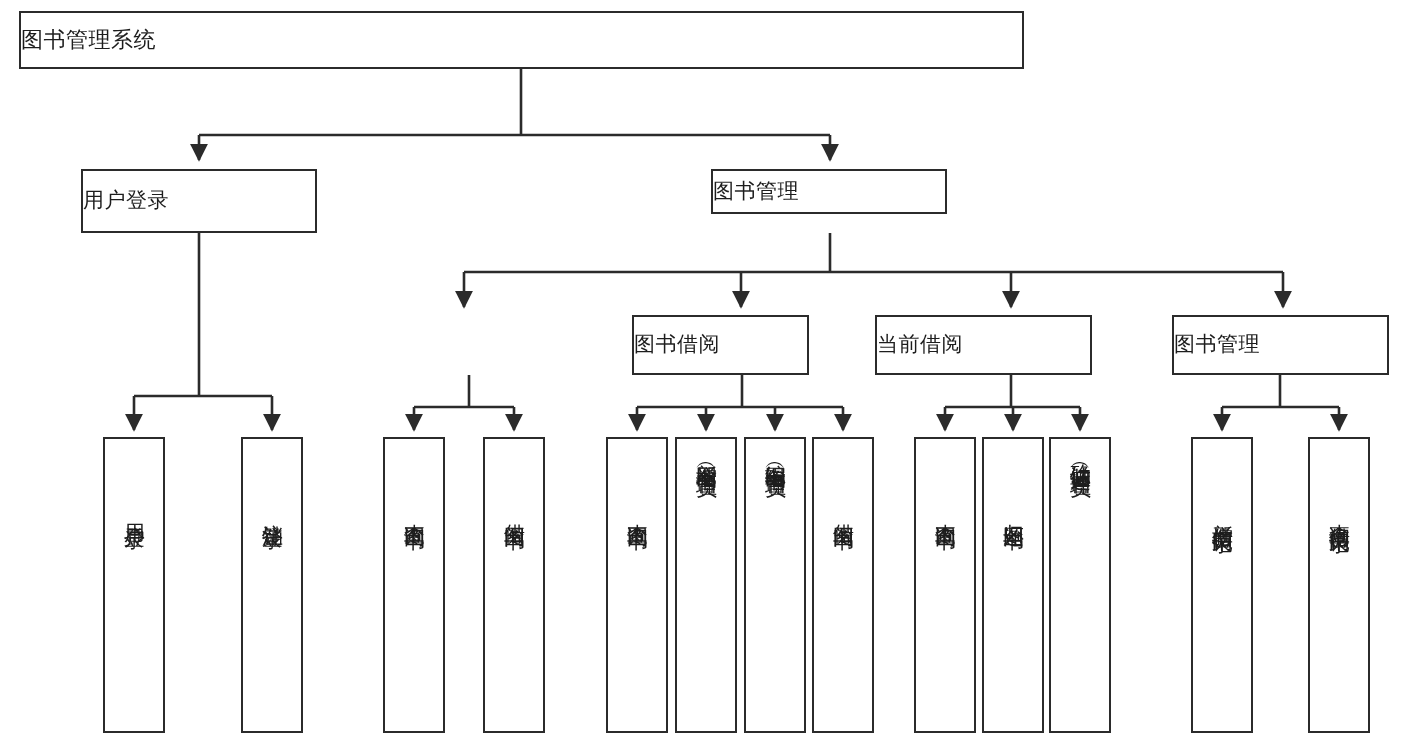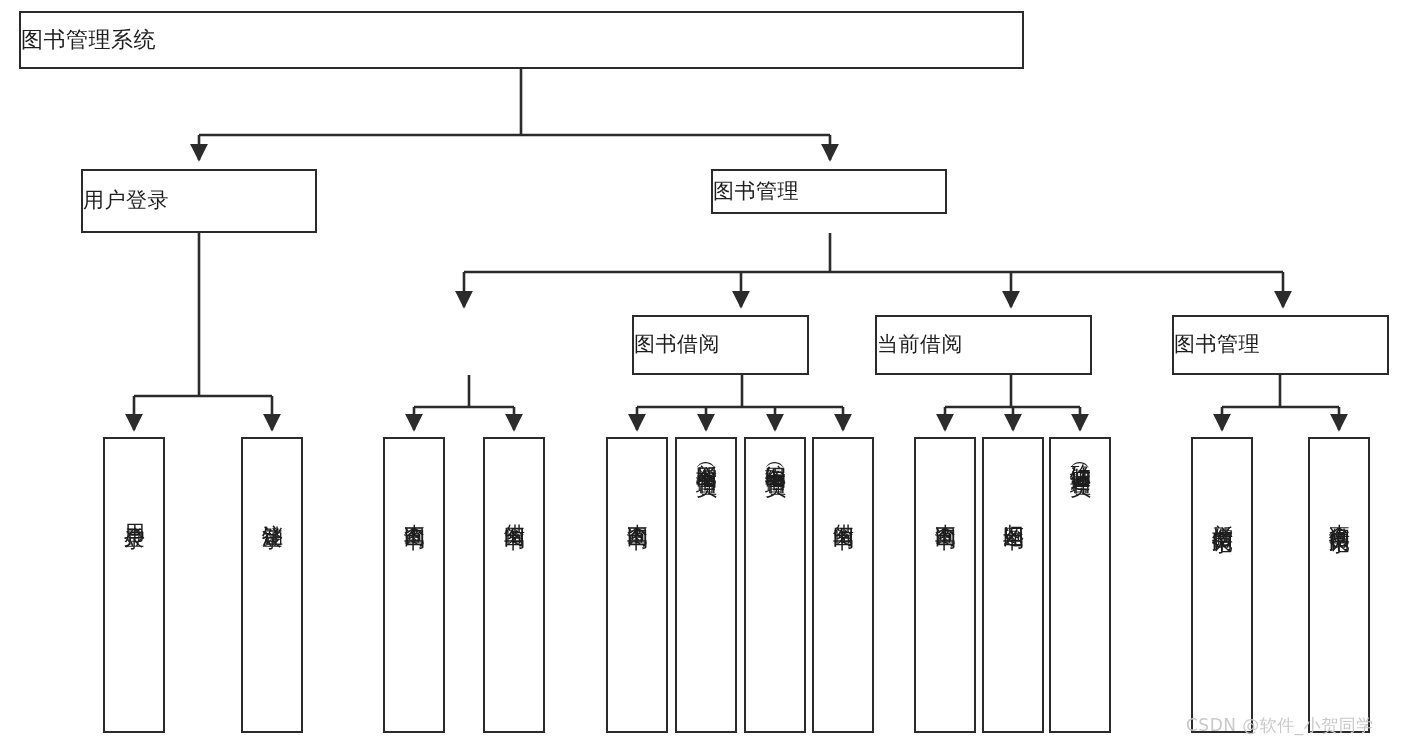--- a/index.html
+++ b/index.html
@@ -190,15 +190,14 @@
     <span class="label">确认归还（管理员）</span>
   </div>
 
   <div class="node vert center" style="left:1191px; top:437px; width:62px; height:296px;">
     <span class="label">新增借阅记录</span>
   </div>
   <div class="node vert center" style="left:1308px; top:437px; width:62px; height:296px;">
     <span class="label">查询借阅记录</span>
   </div>
 
-  <div class="watermark">CSDN @软件_小贺同学</div>
 
 </div>
 
 </body></html>

